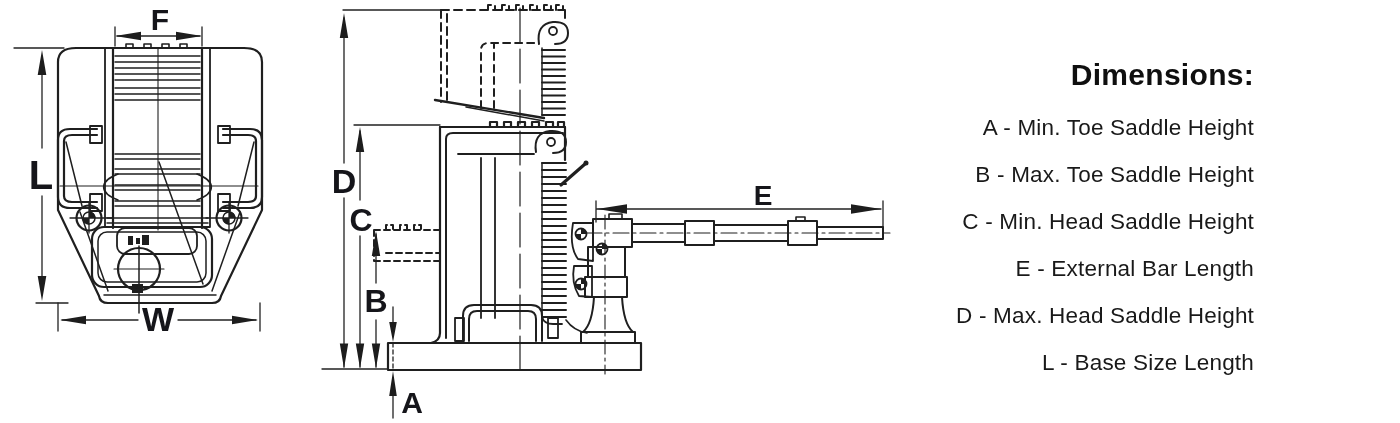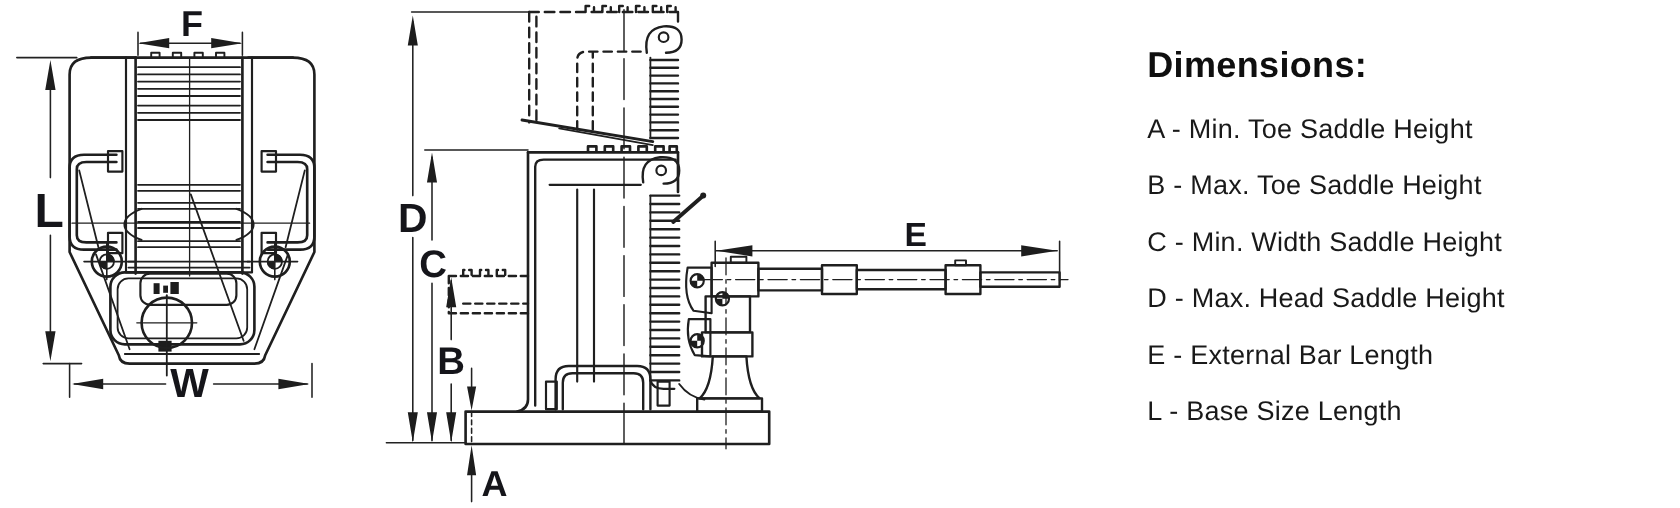--- a/index.html
+++ b/index.html
@@ -1,19 +1,19 @@
 <!DOCTYPE html>
 <html><head>
 <meta charset="utf-8">
 <style>
   html,body{margin:0;padding:0;background:#ffffff;}
   .page{position:relative;width:1400px;height:423px;background:#ffffff;overflow:hidden;
         font-family:"Liberation Sans",sans-serif;}
   .drawing-svg{position:absolute;left:0;top:0;}
-  .legend{position:absolute;left:956px;top:38px;color:#111;}
+  .legend{position:absolute;left:956px;top:58px;color:#111;text-align:right;}
   .legend-title{font-size:30px;font-weight:bold;letter-spacing:.3px;color:#0f0f0f;}
   .legend-items{margin-top:20px;display:flex;flex-direction:column;gap:16px;}
   .legend-item{font-size:22.5px;line-height:31px;color:#191919;letter-spacing:.2px;}
   .dim-label{font-family:"Liberation Sans",sans-serif;font-weight:bold;fill:#15151a;}
 </style>
 </head>
 <body>
 
 <div class="page">
 
@@ -156,20 +156,20 @@
       <text class="dim-label" x="412" y="413" font-size="30">A</text>
       <text class="dim-label" x="763" y="205" font-size="28">E</text>
     </g>
   </svg>
 
   <div class="legend">
     <div class="legend-title">Dimensions:</div>
     <div class="legend-items">
       <div class="legend-item">A - Min. Toe Saddle Height</div>
       <div class="legend-item">B - Max. Toe Saddle Height</div>
-      <div class="legend-item">C - Min. Width Saddle Height</div>
+      <div class="legend-item">C - Min. Head Saddle Height</div>
+      <div class="legend-item">E - External Bar Length</div>
       <div class="legend-item">D - Max. Head Saddle Height</div>
-      <div class="legend-item">E - External Bar Length</div>
       <div class="legend-item">L - Base Size Length</div>
     </div>
   </div>
 
 </div>
 
 </body></html>

